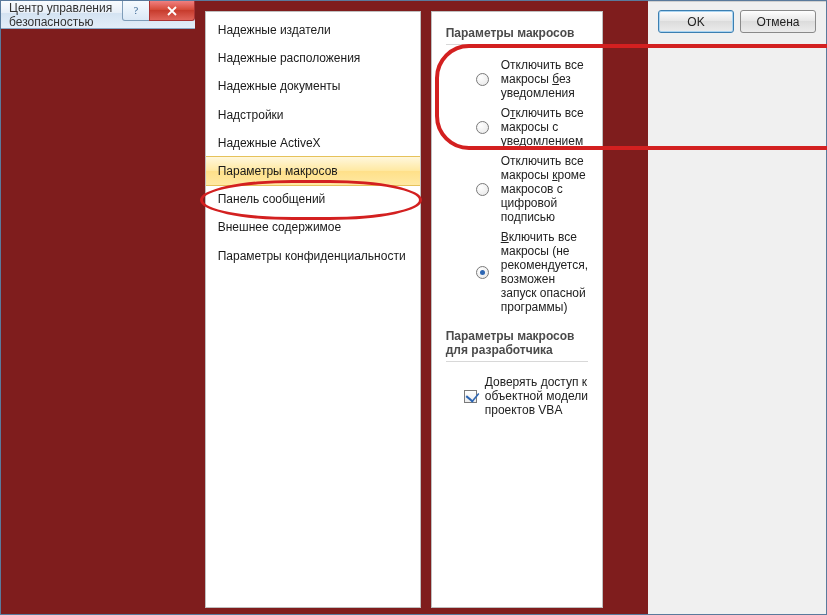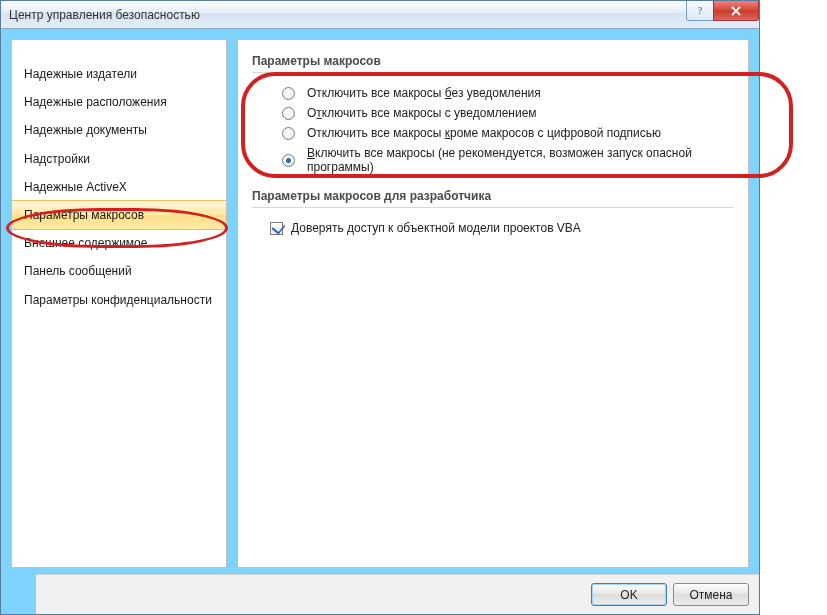--- a/index.html
+++ b/index.html
@@ -1,22 +1,22 @@
 <!DOCTYPE html>
 <html><head>
 <meta charset="utf-8">
 <style>
   * { box-sizing: border-box; }
   html, body { margin: 0; padding: 0; font-family: "Segoe UI", Tahoma, sans-serif; font-size: 12px; color: #222; }
   .window {
-    width: 760px; height: 615px;
-    background: #7dd3fc;
+    width: 827px; height: 615px;
+    background: #7f1d1d;
     border: 1px solid #5a7a9c;
     position: relative;
-    display: flex; flex-direction: column;
+    display: flex; flex-direction: row;
   }
   .titlebar {
     height: 28px;
     background: linear-gradient(to bottom, #f9fcff 0%, #e6eef7 45%, #d4e3f2 46%, #e3eef9 100%);
     border-bottom: 1px solid #8aa7c5;
     display: flex; align-items: center;
     padding-left: 8px;
     position: relative;
   }
   .titlebar-text { flex: 1; color: #333; font-size: 12px; }
@@ -40,21 +40,21 @@
     flex: 1;
     display: flex;
     padding: 10px 10px 6px 10px;
     gap: 10px;
     min-height: 0;
   }
   .sidebar {
     width: 216px;
     background: #fff;
     border: 1px solid #bfbfbf;
-    padding: 20px 0;
+    padding: 4px 0;
     position: relative;
     overflow: visible;
   }
   .nav-item {
     padding: 6px 10px 6px 12px;
     color: #1a1a1a;
     cursor: default;
     line-height: 1.35;
     position: relative;
   }
@@ -183,22 +183,22 @@
 
   <div class="body">
 
     <div class="sidebar">
       <div class="nav-item"><span>Надежные издатели</span></div>
       <div class="nav-item"><span>Надежные расположения</span></div>
       <div class="nav-item"><span>Надежные документы</span></div>
       <div class="nav-item"><span>Надстройки</span></div>
       <div class="nav-item"><span>Надежные ActiveX</span></div>
       <div class="nav-item selected"><span>Параметры макросов</span></div>
+      <div class="nav-item"><span>Панель сообщений</span></div>
       <div class="nav-item"><span>Внешнее содержимое</span></div>
-      <div class="nav-item"><span>Панель сообщений</span></div>
       <div class="nav-item"><span>Параметры конфиденциальности</span></div>
       <div class="highlight-oval"></div>
     </div>
 
     <div class="content">
       <div class="group-header">Параметры макросов</div>
 
       <div class="radio-group">
         <div class="radio-row">
           <span class="radio"></span>

